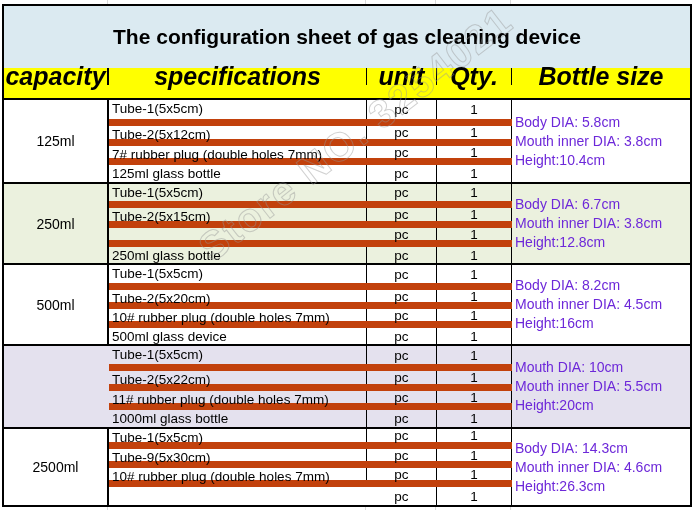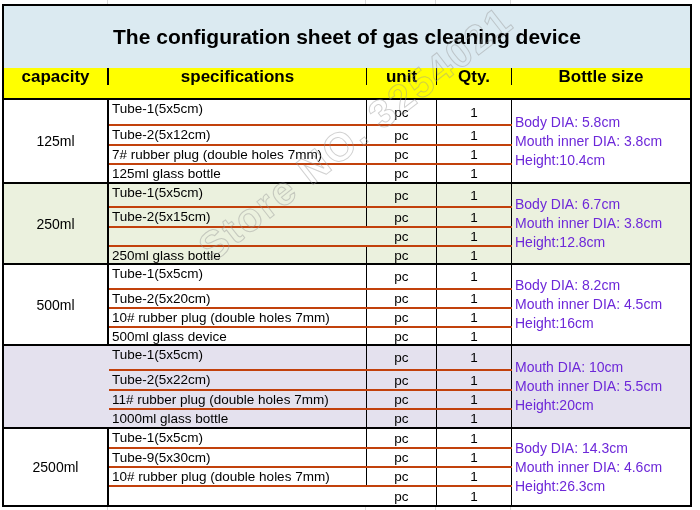--- a/index.html
+++ b/index.html
@@ -23,36 +23,36 @@
       font-weight: bold; font-size: 21px; color: #000;
       border-bottom: 1px solid #000;
     }
     .header-row {
       position: absolute; left: 0; top: 62px; width: 686px; height: 32px;
       background: #ffff00; border-bottom: 2px solid #000; box-sizing: border-box;
     }
     .hcell {
       position: absolute; top: 0; height: 17px;
       display: flex; align-items: center; justify-content: center;
-      font-weight: bold; font-size: 17px; color: #000;
-      border-right: 1px solid #000; box-sizing: border-box;
+      font-weight: bold; font-size: 25px; color: #000;
+      border-right: 1px solid #000; box-sizing: border-box; font-style: italic;
     }
     .group {
       position: absolute; left: 0; width: 686px;
       border-bottom: 2px solid #000; box-sizing: border-box;
     }
     .cap-cell {
       position: absolute; left: 0; top: 0; width: 105px; height: 100%;
       display: flex; align-items: center; justify-content: center;
       font-size: 14px; color: #000;
       border-right: 2px solid #000; box-sizing: border-box;
     }
     .sub-row {
       position: absolute; left: 105px; width: 403px;
-      border-bottom: 2px solid #c2410c; box-sizing: border-box;
+      border-bottom: 7px solid #c2410c; box-sizing: border-box;
     }
     .sub-row.last { border-bottom: none; }
     .spec {
       position: absolute; left: 0; top: 0; width: 258px; height: 100%;
       font-size: 13.5px; color: #000; padding-left: 3px;
       display: flex; align-items: flex-start; padding-top: 1px;
       border-right: 1px solid #000; box-sizing: border-box; white-space: nowrap;
     }
     .unit {
       position: absolute; left: 258px; top: 0; width: 70px; height: 100%;

